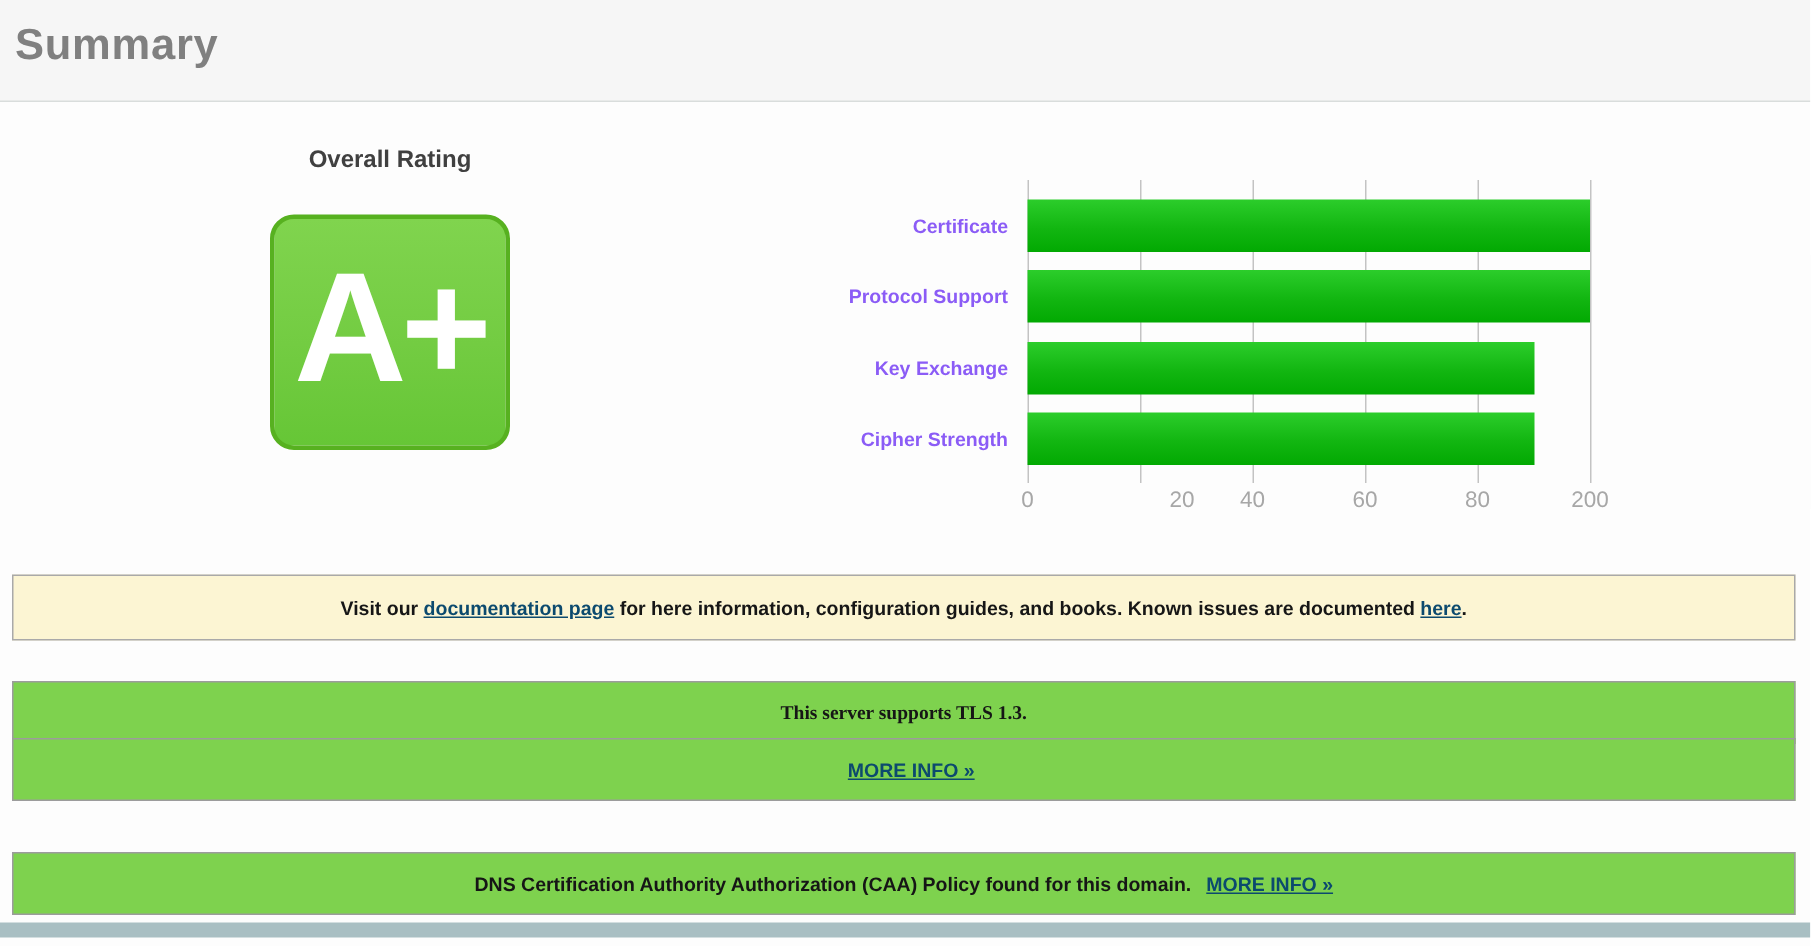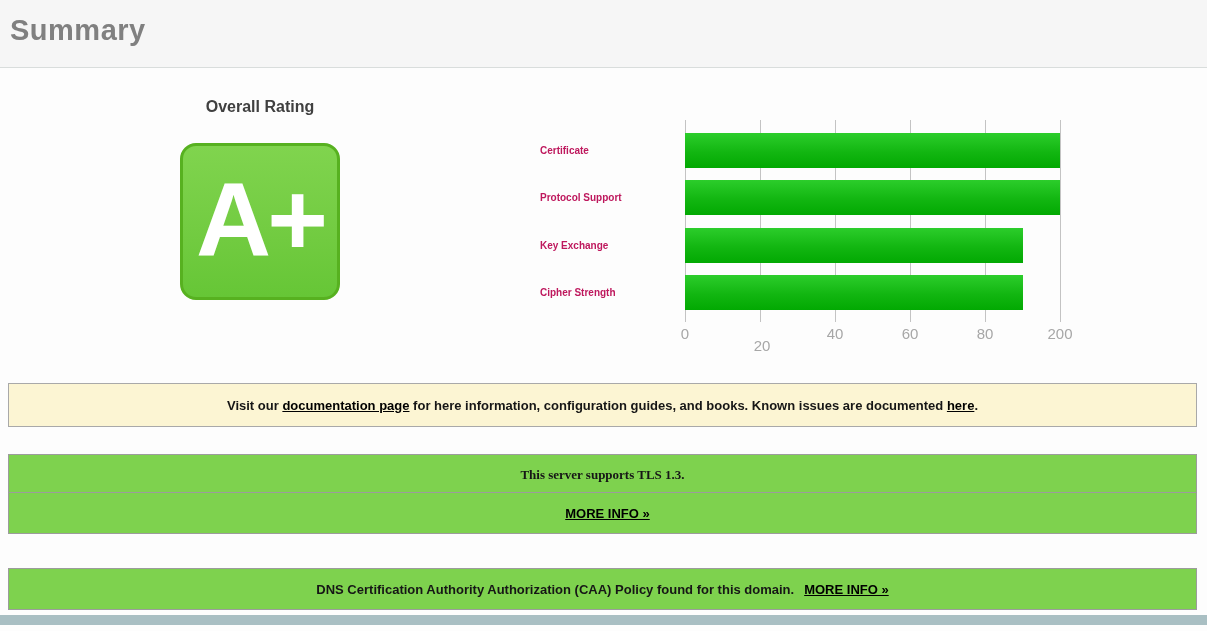--- a/index.html
+++ b/index.html
@@ -15,28 +15,28 @@
   .grade-badge { position:absolute; left:180px; top:143px; width:160px; height:157px;
     border:3px solid #57b120; border-radius:16px;
     background:linear-gradient(to bottom, #80d44e 0%, #73cc42 55%, #66c636 100%);
     display:flex; align-items:center; justify-content:center; }
   .grade-badge span { color:#ffffff; font-size:104px; font-weight:bold; line-height:1; letter-spacing:-4px; padding-bottom:6px; }
 
   
   .chart { position:absolute; left:0; top:0; }
   .grid-line { position:absolute; top:120px; width:1px; height:202px; background:#c3c3c3; }
   .tick-label { position:absolute; top:325px; width:60px; margin-left:-30px; text-align:center; font-size:15px; color:#a7a7a7; }
-  .cat-label { position:absolute; left:540px; width:132px; height:35px; line-height:35px; text-align:left; font-size:10px; font-weight:bold; color:#be185d; }
+  .cat-label { position:absolute; left:540px; width:132px; height:35px; line-height:35px; text-align:right; font-size:13px; font-weight:bold; color:#8b5cf6; }
   .bar { position:absolute; height:35px; background:linear-gradient(to bottom, #2ccd2b 0%, #12b611 55%, #02a902 100%); }
 
   
   .notice { position:absolute; left:8px; width:1189px; display:flex; align-items:center; justify-content:center; font-size:13px; font-weight:bold; color:#161616; text-align:center; }
   .notice-info { background:#fcf5d3; border:1px solid #a9a9a9; }
   .notice-good { background:#7ed24e; border:1px solid #9c9c9c; }
-  .notice a { color:#000000; text-decoration:underline; font-weight:bold; cursor:pointer; }
+  .notice a { color:#0c4a6e; text-decoration:underline; font-weight:bold; cursor:pointer; }
   .more-info { margin-left:10px; text-transform:uppercase; white-space:nowrap; }
 
   
   .footer-bar { position:absolute; left:0; top:615px; width:1207px; height:10px; background:#a9bfc3; }
 </style>
 </head>
 <body>
 
 <div id="stage">
 
@@ -47,21 +47,21 @@
   <div class="rating-label">Overall Rating</div>
 
   <div class="grade-badge">
     <span>A+</span>
   </div>
 
   <div class="chart" id="chart">
       <div class="grid-line" style="left: 685px;"></div>
       <div class="tick-label" style="left: 685px;">0</div>
       <div class="grid-line" style="left: 760px;"></div>
-      <div class="tick-label" style="left: 762px; margin-top: 12px;">20</div>
+      <div class="tick-label" style="left: 788px;">20</div>
       <div class="grid-line" style="left: 835px;"></div>
       <div class="tick-label" style="left: 835px;">40</div>
       <div class="grid-line" style="left: 910px;"></div>
       <div class="tick-label" style="left: 910px;">60</div>
       <div class="grid-line" style="left: 985px;"></div>
       <div class="tick-label" style="left: 985px;">80</div>
       <div class="grid-line" style="left: 1060px;"></div>
       <div class="tick-label" style="left: 1060px;">200</div>
       <div class="cat-label" style="top: 133px;">Certificate</div>
       <div class="bar" style="top: 133px; left: 685px; width: 375px;"></div>

